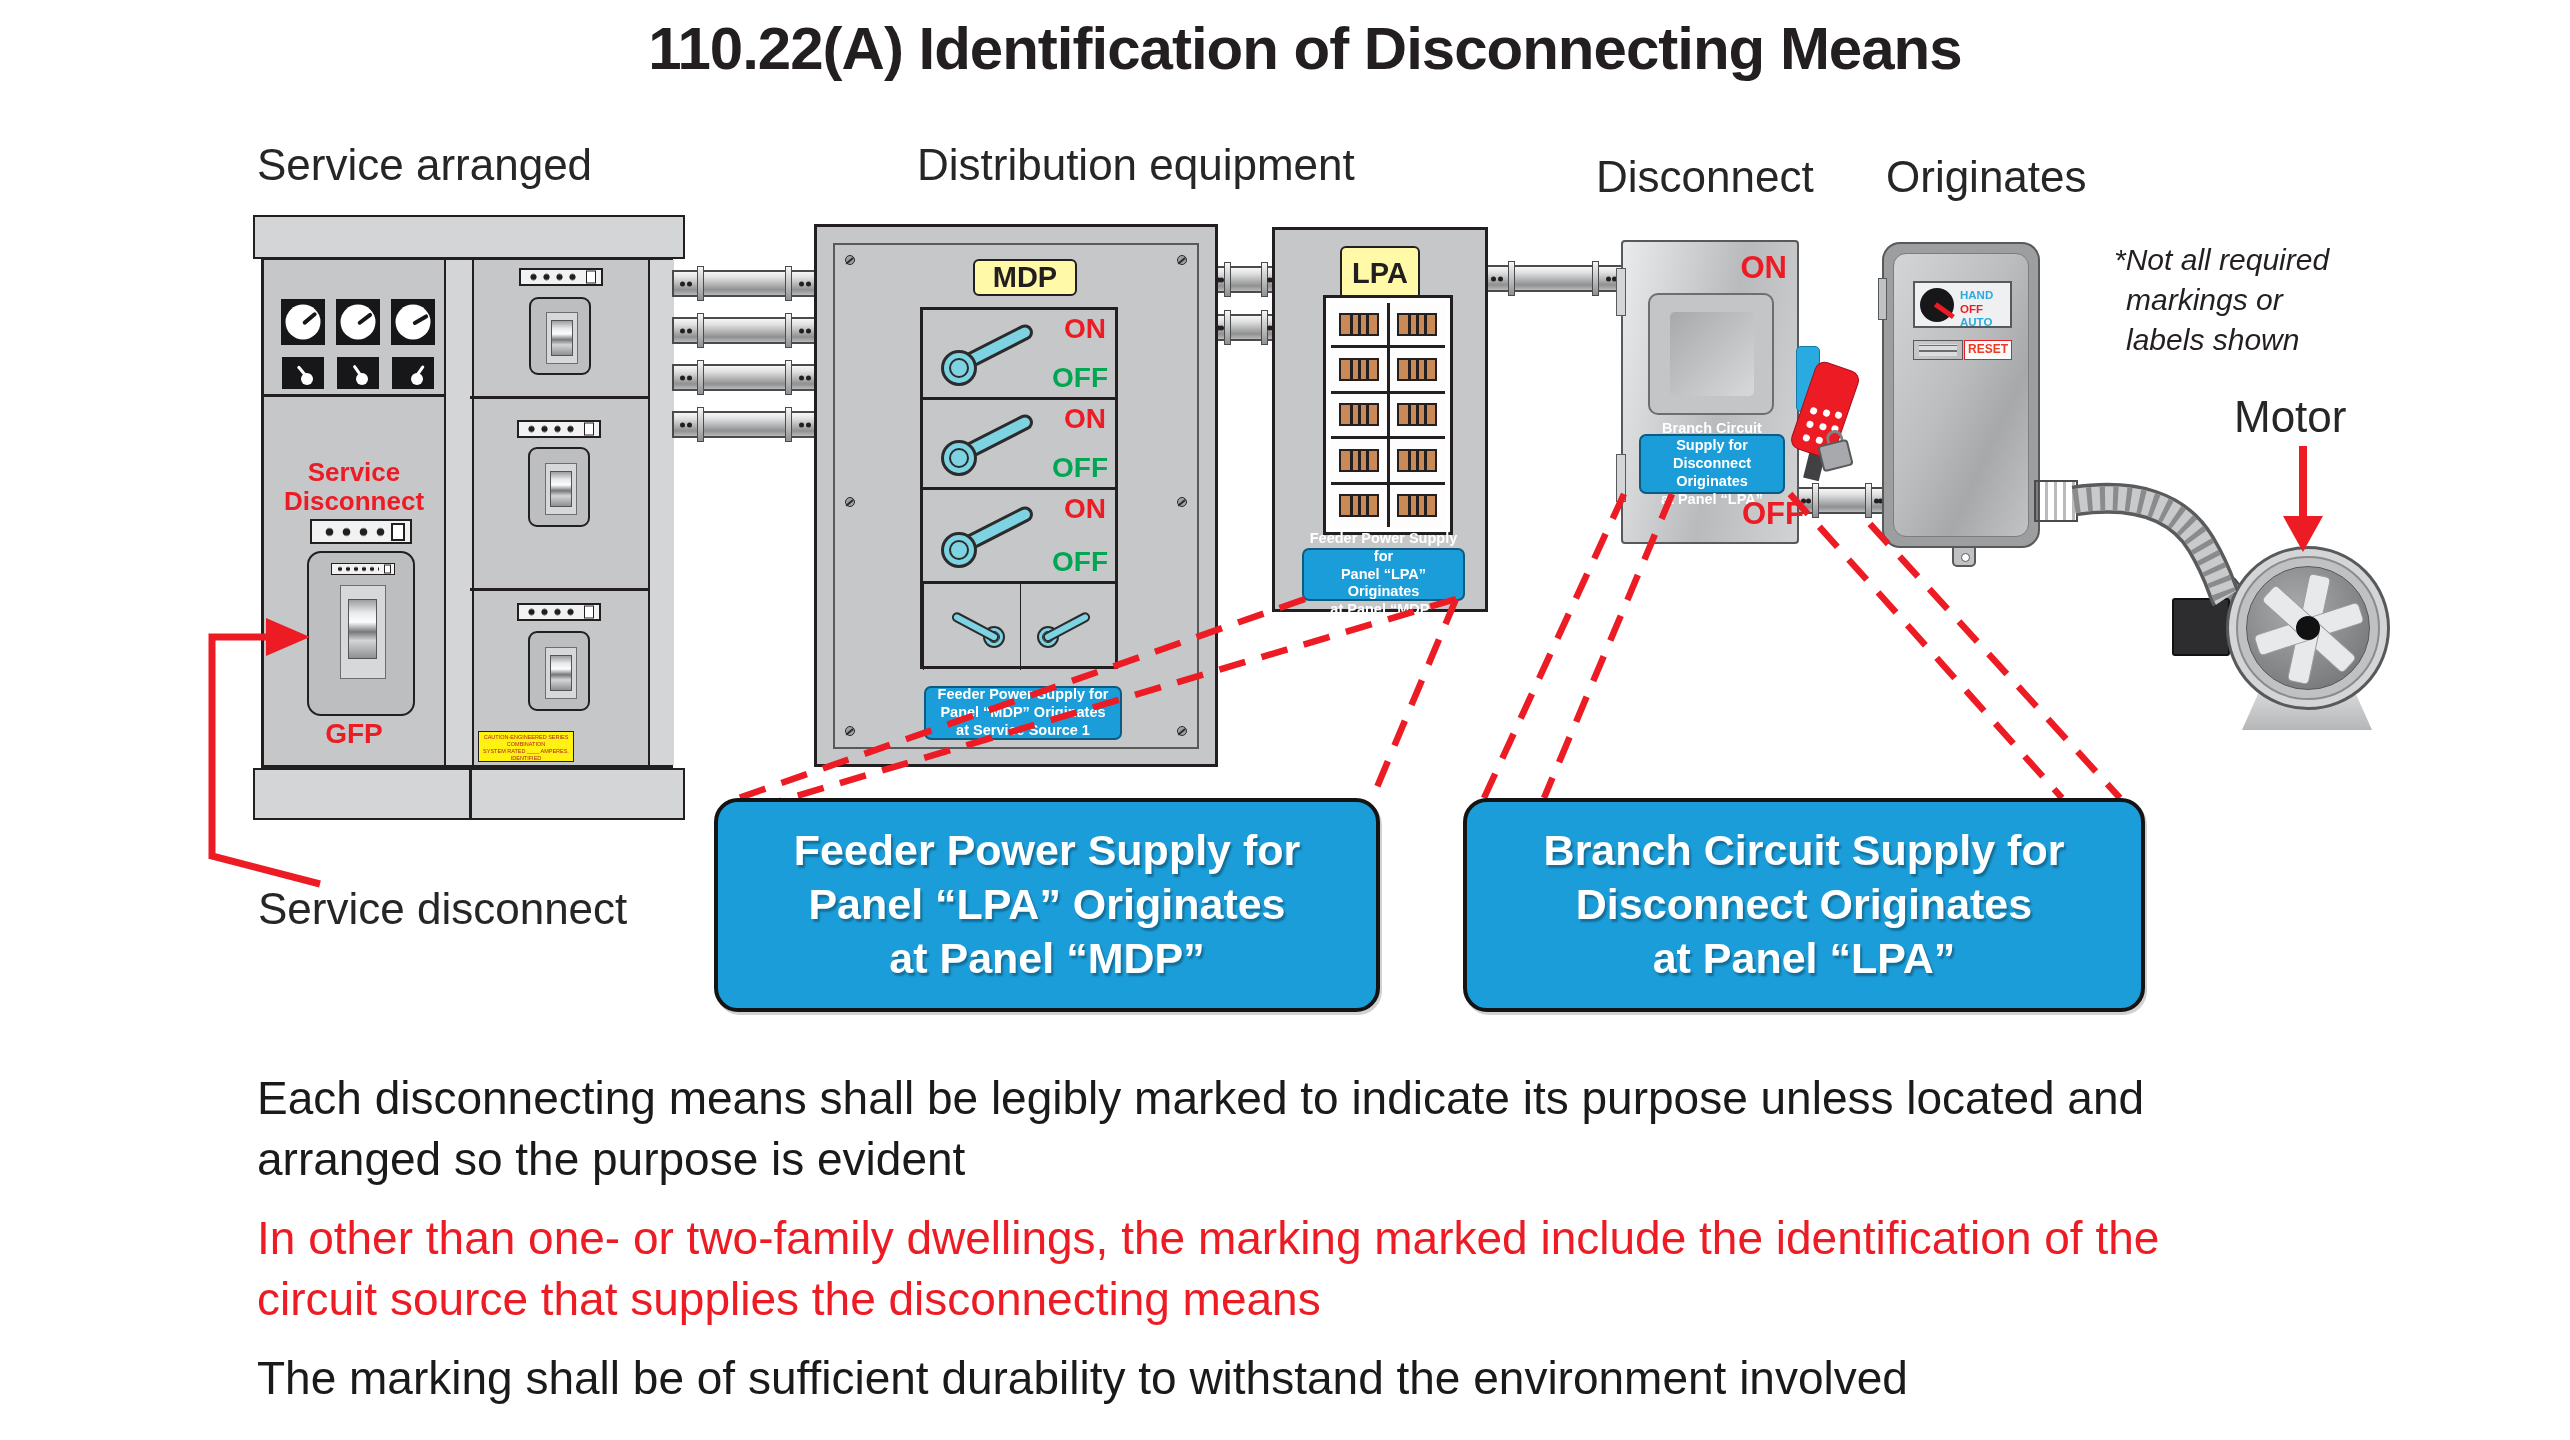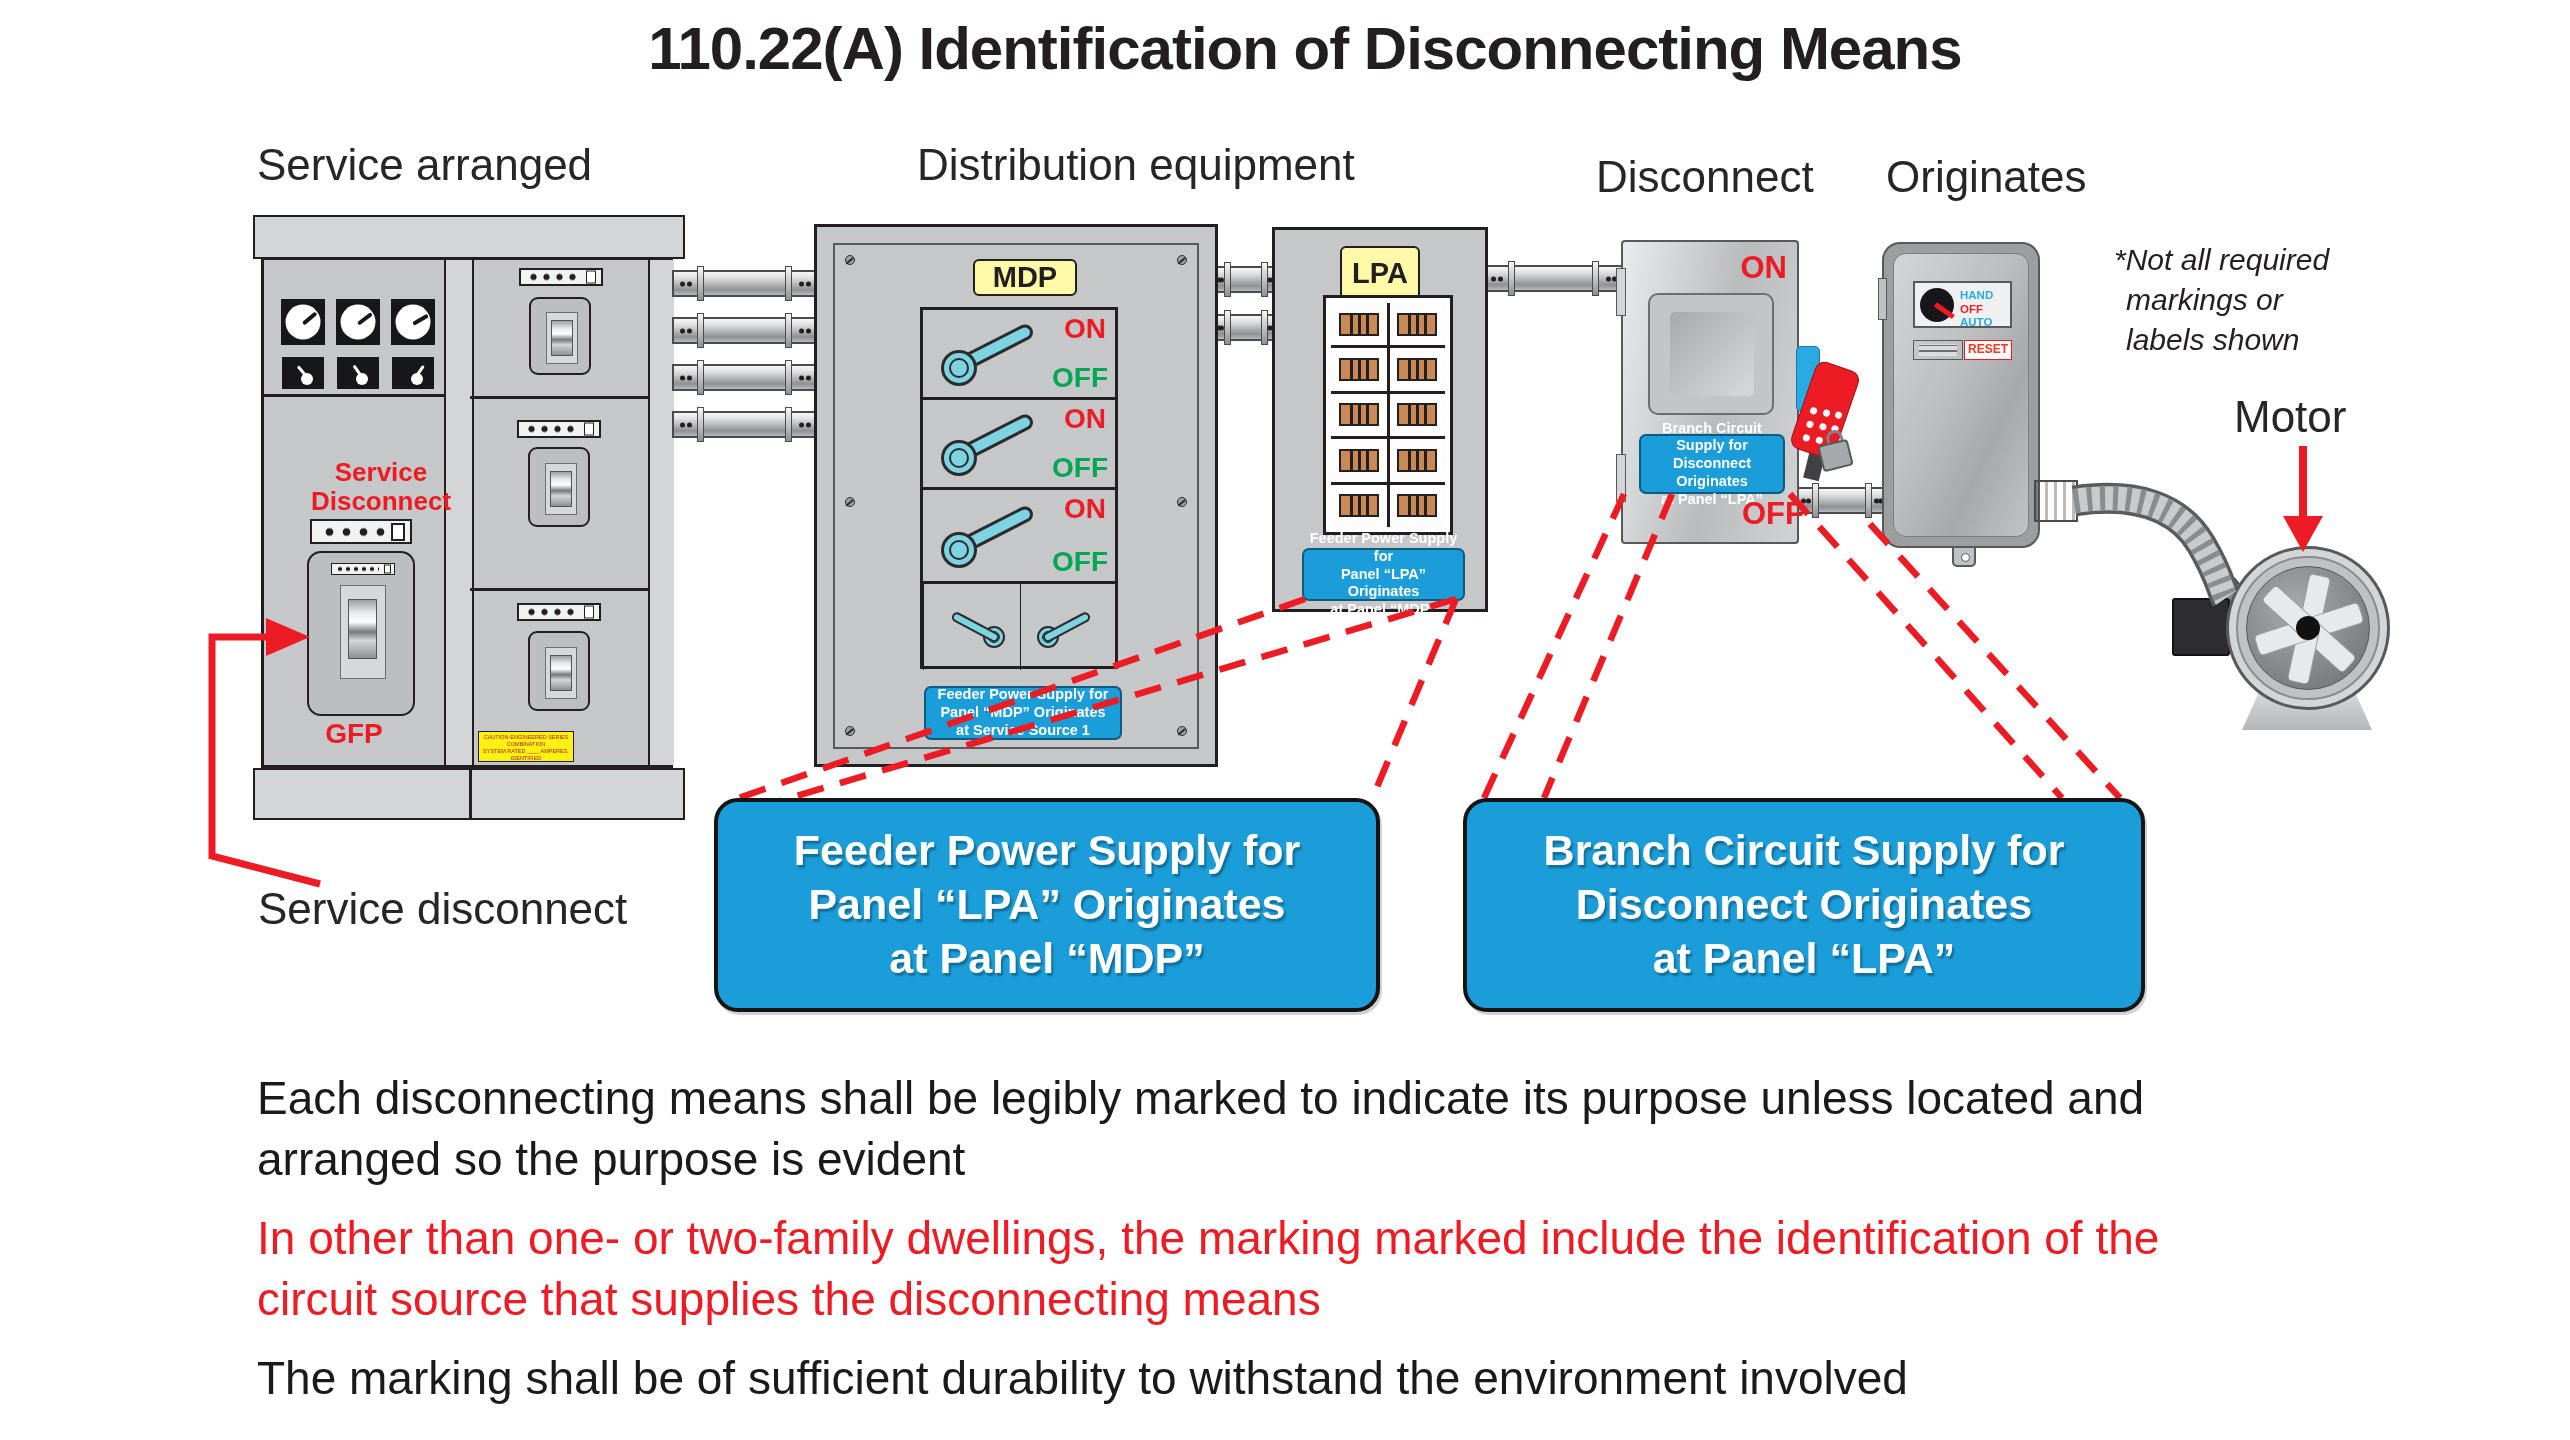--- a/index.html
+++ b/index.html
@@ -111,21 +111,21 @@
         <span class="needle" style="transform:rotate(-130deg);"></span>
       </div>
     <div class="gauge-small" style="left:73px;top:97px;">
         <span class="needle" style="transform:rotate(-125deg);"></span>
       </div>
     <div class="gauge-small" style="left:128px;top:97px;">
         <span class="needle" style="transform:rotate(-55deg);"></span>
       </div>
     <div class="abs" style="left:0;top:134px;width:180px;height:3px;background:#231f20;"></div>
 
-    <div class="abs ml" style="left:0;top:198px;width:180px;text-align:center;color:#ed1c24;font-size:26px;font-weight:700;line-height:1.1;padding-left:27px;">Service
+    <div class="abs ml" style="left:0;top:198px;width:180px;text-align:center;color:#ed1c24;font-size:26px;font-weight:700;line-height:1.1;">Service
 Disconnect</div>
 
     <div class="dstrip abs" style="left:46px;top:259px;width:102px;height:25px;"></div>
     <div class="module abs" style="left:43px;top:291px;width:108px;height:165px;">
       <div class="ministrip" style="left:22px;top:10px;width:64px;height:12px;"></div>
       <div class="switchbox" style="left:31px;top:32px;width:46px;height:94px;">
         <div class="handle" style="left:7px;top:13px;width:29px;height:60px;"></div>
       </div>
     </div>
     <div class="abs" style="left:0;top:458px;width:180px;text-align:center;color:#ed1c24;font-size:28px;font-weight:700;">GFP</div>

